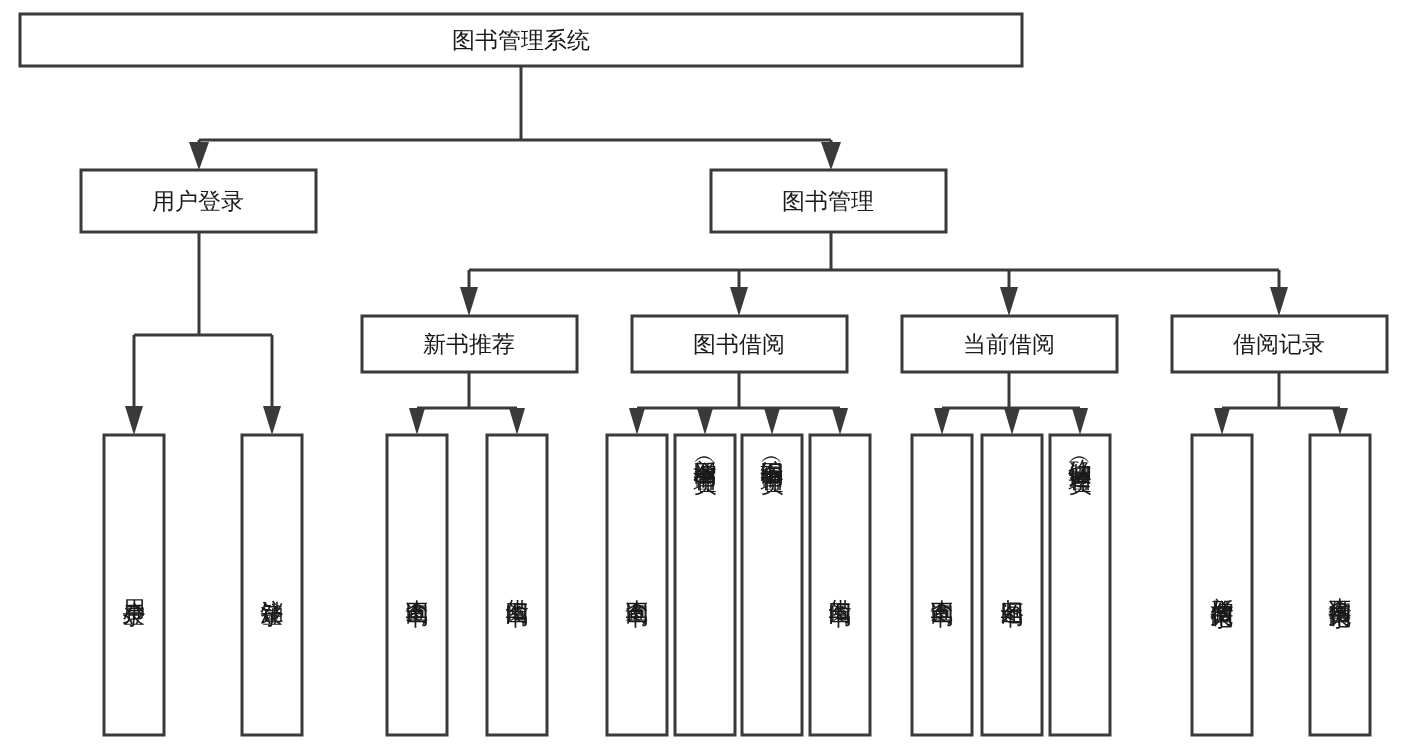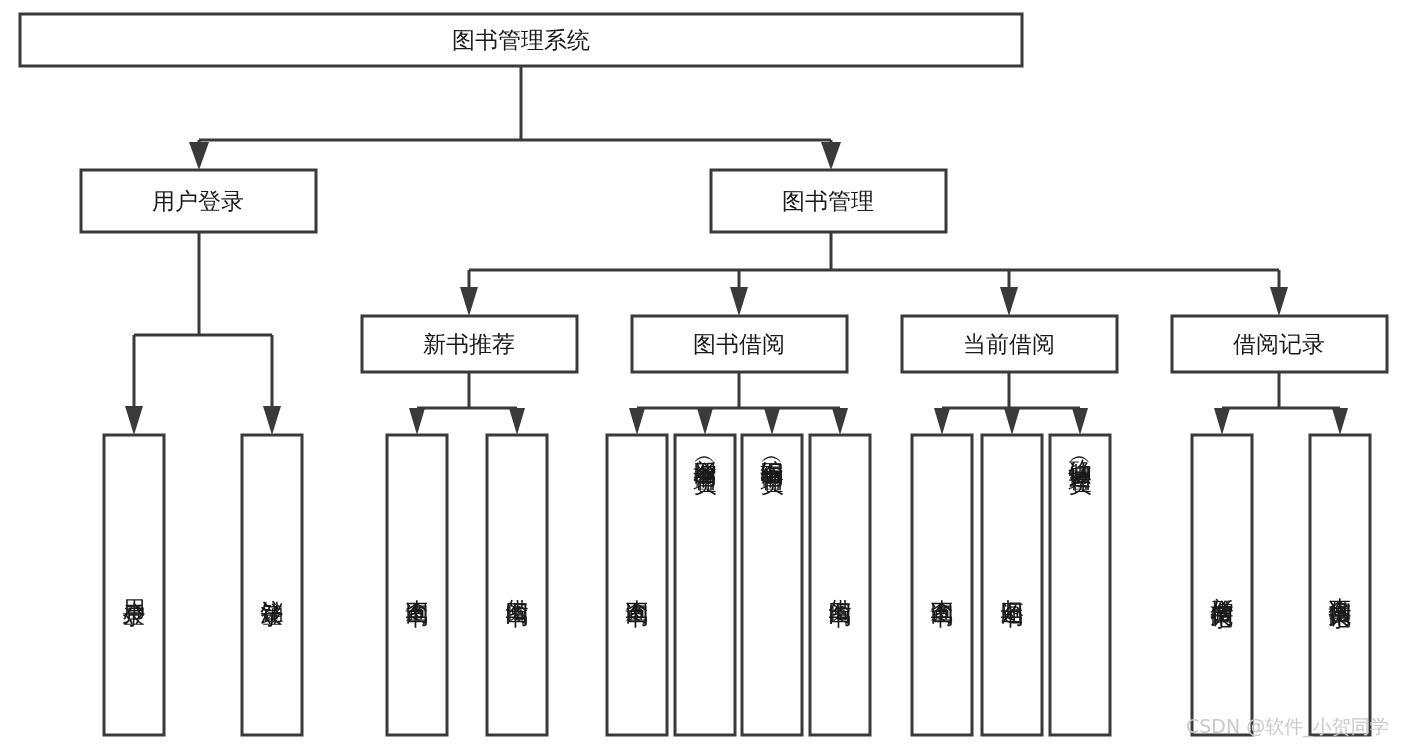--- a/index.html
+++ b/index.html
@@ -216,15 +216,14 @@
   <div class="vtext-wrap" style="left:1050px; top:441px; width:60px; height:294px; align-items:flex-start;">
     <span class="vtext">确认归还（管理员）</span>
   </div>
   <div class="vtext-wrap" style="left:1192px; top:435px; width:60px; height:300px;">
     <span class="vtext">新增借阅记录</span>
   </div>
   <div class="vtext-wrap" style="left:1310px; top:435px; width:60px; height:300px;">
     <span class="vtext">查询借阅记录</span>
   </div>
 
-  <div class="watermark">CSDN @软件_小贺同学</div>
 
 </div>
 
 </body></html>

